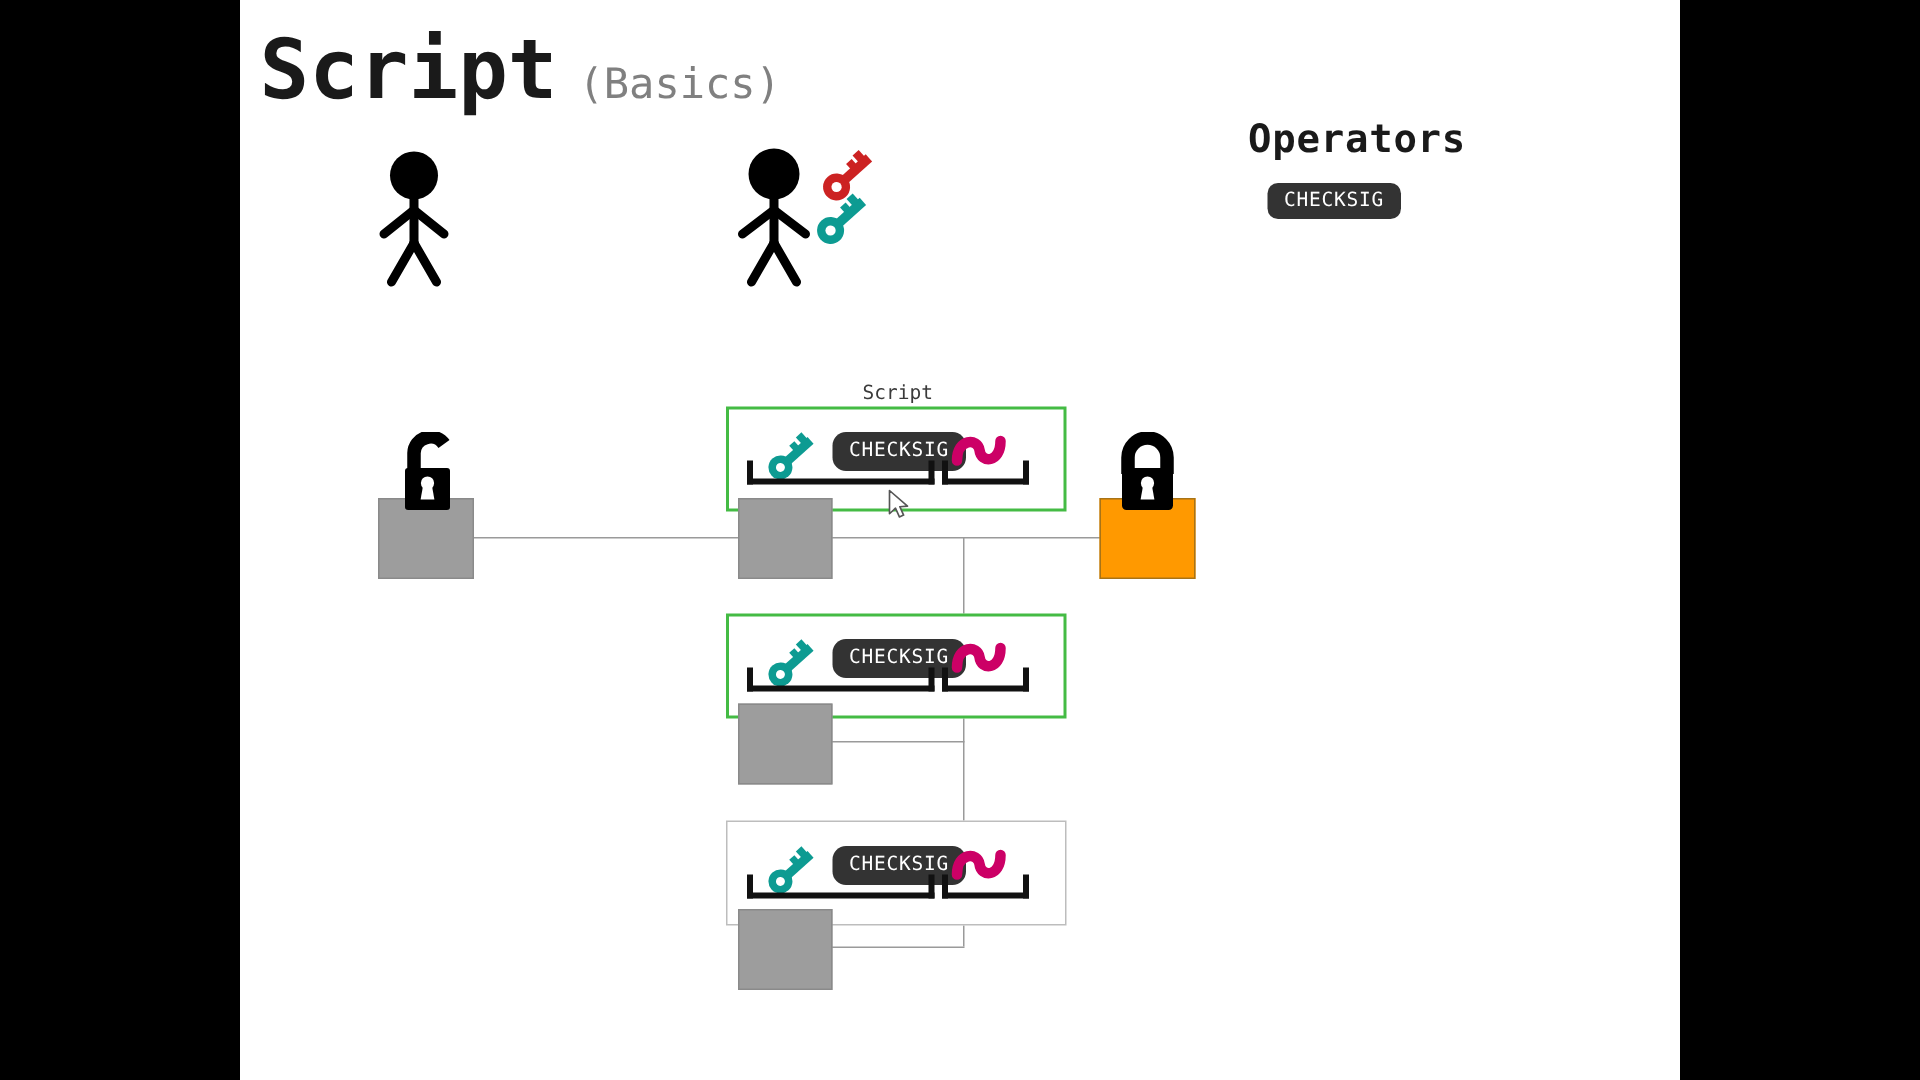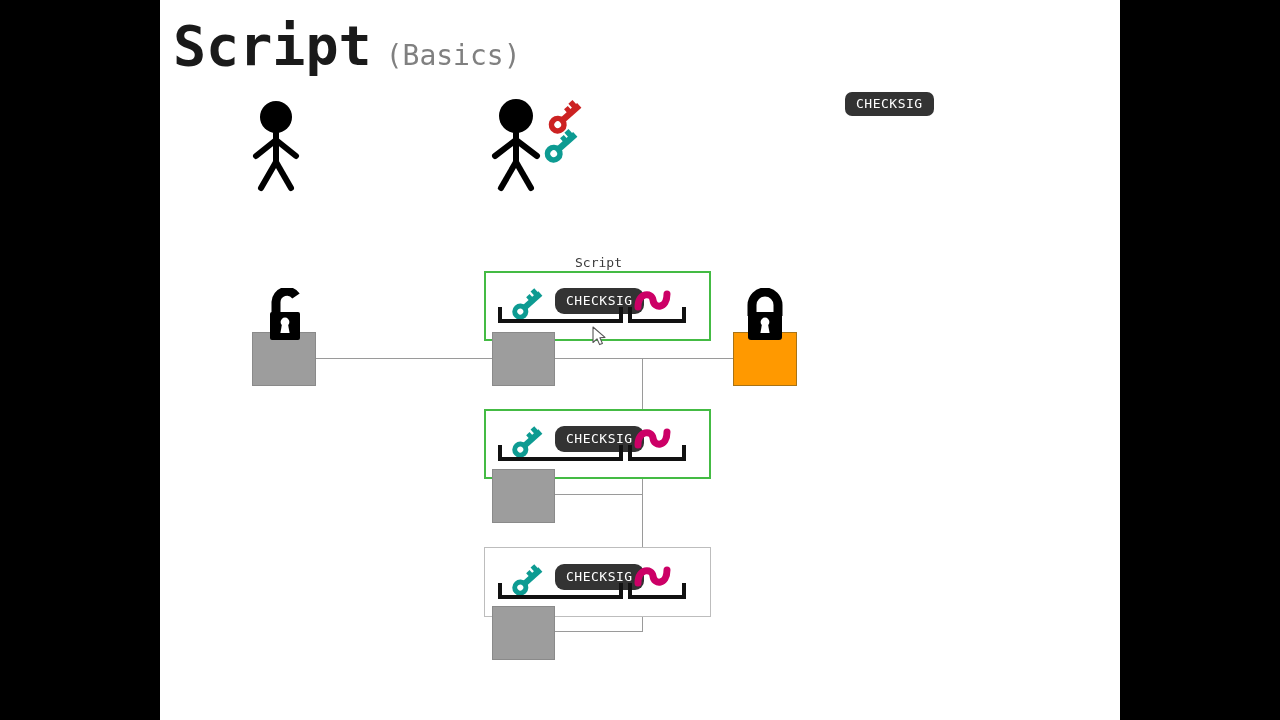--- a/index.html
+++ b/index.html
@@ -165,20 +165,21 @@
   <div class="bar-left"></div>
   <div class="bar-right"></div>
 
   <div id="slide">
 
     <div id="title-block">
       <span id="title-main">Script</span><span id="title-sub">(Basics)</span>
     </div>
 
     <div id="operators-panel">
+      <div id="operators-title">Operators</div>
       <div id="operators-list">
         <span class="op-chip">CHECKSIG</span>
       </div>
     </div>
 
     <div class="figure" style="left:88px; top:100px;">
       <svg width="70" height="95" viewBox="0 0 70 95">
         <circle cx="28" cy="17" r="16" fill="#000"></circle>
         <line x1="28" y1="33" x2="28" y2="62" stroke="#000" stroke-width="6" stroke-linecap="round"></line>
         <line x1="28" y1="40" x2="8" y2="56" stroke="#000" stroke-width="6" stroke-linecap="round"></line>

